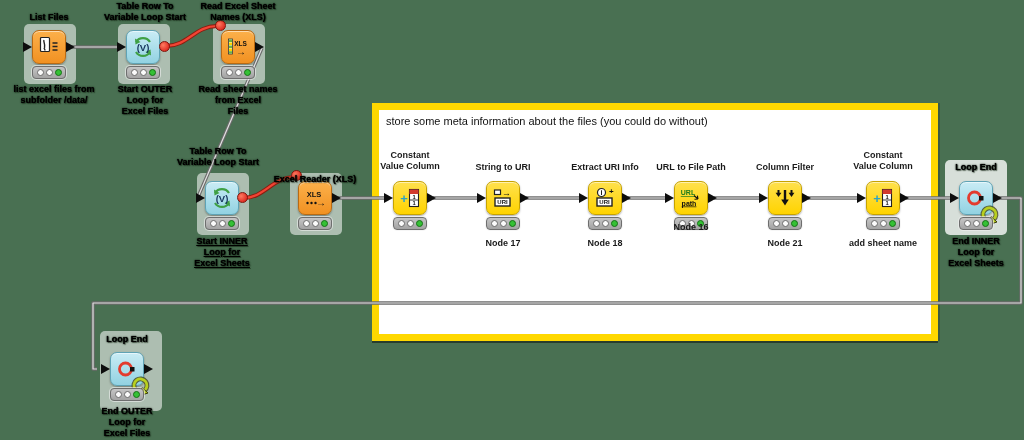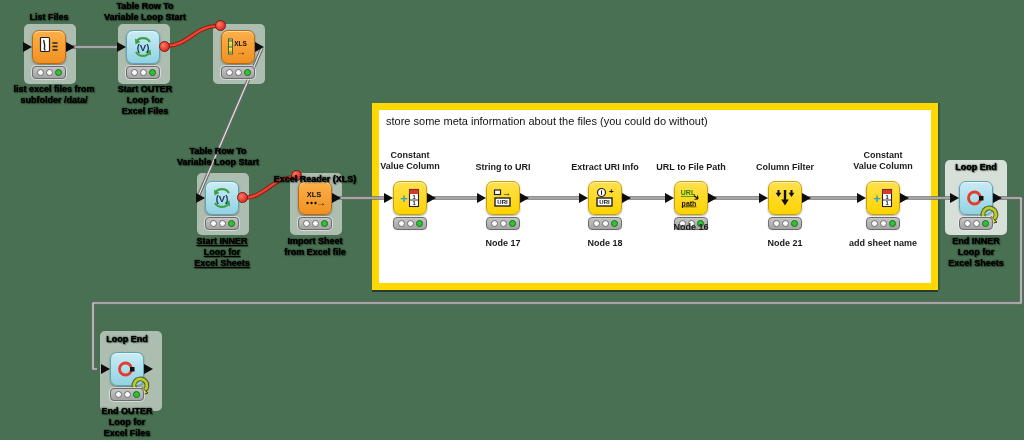--- a/index.html
+++ b/index.html
@@ -6,21 +6,21 @@
   #canvas{
     position:relative;width:1024px;height:440px;overflow:hidden;
     background:#497052;
     font-family:"Liberation Sans", sans-serif;
     -webkit-font-smoothing:antialiased;
   }
   .patch{position:absolute;background:rgba(255,255,255,.55);border-radius:5px;z-index:1;}
   .patch.bright{background:rgba(255,255,255,.78);}
   
   .annotation{
-    position:absolute;left:372px;top:103px;width:566px;height:187px;
+    position:absolute;left:372px;top:103px;width:566px;height:238px;
     background:#ffffff;border:7px solid #ffd800;box-sizing:border-box;
     box-shadow:0 2px 0 rgba(0,0,0,.45), 2px 0 0 rgba(0,0,0,.18);
     z-index:2;
   }
   .annotation-text{
     position:absolute;left:7px;top:5px;width:540px;
     font-size:11px;color:#111;text-align:left;
   }
   
   svg.wires{position:absolute;left:0;top:0;z-index:3;}
@@ -152,38 +152,43 @@
   </div>
   <div class="tl" style="left:126px;top:66px;">
     <span class="dot"></span>
       <span class="dot"></span>
       <span class="dot on"></span>
   </div>
   <div class="label halo" style="left:70px;top:84px;">Start OUTER
 Loop for
 Excel Files</div>
 
+  <div class="title halo" style="left:163px;top:1px;">Read Excel Sheet
+Names (XLS)</div>
   <div class="node orange" style="left:221px;top:30px;">
     <span class="pout"></span>
     <svg class="icon" viewBox="0 0 24 24">
       <rect x="2.5" y="4" width="4" height="15" fill="#fff" stroke="#333" stroke-width="0.8"></rect>
       <rect x="3" y="4.5" width="3" height="2.6" fill="#6cb33f"></rect>
       <rect x="3" y="7.5" width="3" height="2.6" fill="#ffd500"></rect>
       <rect x="3" y="10.5" width="3" height="2.6" fill="#6cb33f"></rect>
       <rect x="3" y="13.5" width="3" height="2.6" fill="#ffd500"></rect>
       <rect x="3" y="16.2" width="3" height="2.4" fill="#6cb33f"></rect>
       <text x="14.5" y="11" font-size="6.5" font-weight="bold" text-anchor="middle" fill="#111">XLS</text>
       <text x="15" y="19.5" font-size="10" font-weight="bold" text-anchor="middle" fill="#111">→</text>
     </svg>
   </div>
   <div class="tl" style="left:221px;top:66px;">
     <span class="dot"></span>
       <span class="dot"></span>
       <span class="dot on"></span>
   </div>
+  <div class="label halo" style="left:163px;top:84px;">Read sheet names
+from Excel
+Files</div>
 
   <div class="title halo" style="left:143px;top:146px;">Table Row To
 Variable Loop Start</div>
   <div class="node cyan" style="left:205px;top:181px;">
     <span class="pin"></span>
     <svg class="icon" viewBox="0 0 24 24">
       <path d="M19,7 A8.2,8.2 0 0 0 5,7" fill="none" stroke="#3fa045" stroke-width="2.2"></path>
       <path d="M5,17 A8.2,8.2 0 0 0 19,17" fill="none" stroke="#3fa045" stroke-width="2.2"></path>
       <polygon points="4,3.5 4.5,9.5 9.5,7" fill="#3fa045"></polygon>
       <polygon points="20,20.5 19.5,14.5 14.5,17" fill="#3fa045"></polygon>
@@ -208,22 +213,20 @@
         <circle cx="8.5" cy="17" r="1.2" fill="#111"></circle>
         <circle cx="12.5" cy="17" r="1.2" fill="#111"></circle>
       <text x="18" y="20" font-size="10" font-weight="bold" text-anchor="middle" fill="#111">→</text>
     </svg>
   </div>
   <div class="tl" style="left:298px;top:217px;">
     <span class="dot"></span>
       <span class="dot"></span>
       <span class="dot on"></span>
   </div>
-  <div class="label halo" style="left:240px;top:236px;">Import Sheet
-from Excel file</div>
 
   <div class="title clean" style="left:335px;top:150px;">Constant
 Value Column</div>
   <div class="node yellow" style="left:393px;top:181px;">
     <span class="pin"></span>
     <span class="pout"></span>
     <svg class="icon" viewBox="0 0 24 24">
       <text x="6" y="16.5" font-size="13" font-weight="bold" text-anchor="middle" fill="#2aa3c8">+</text>
       <rect x="11.5" y="3.5" width="9" height="17" fill="#fff" stroke="#222" stroke-width="1.1"></rect>
       <rect x="11.5" y="3.5" width="9" height="4.5" fill="#d23a2e"></rect>

